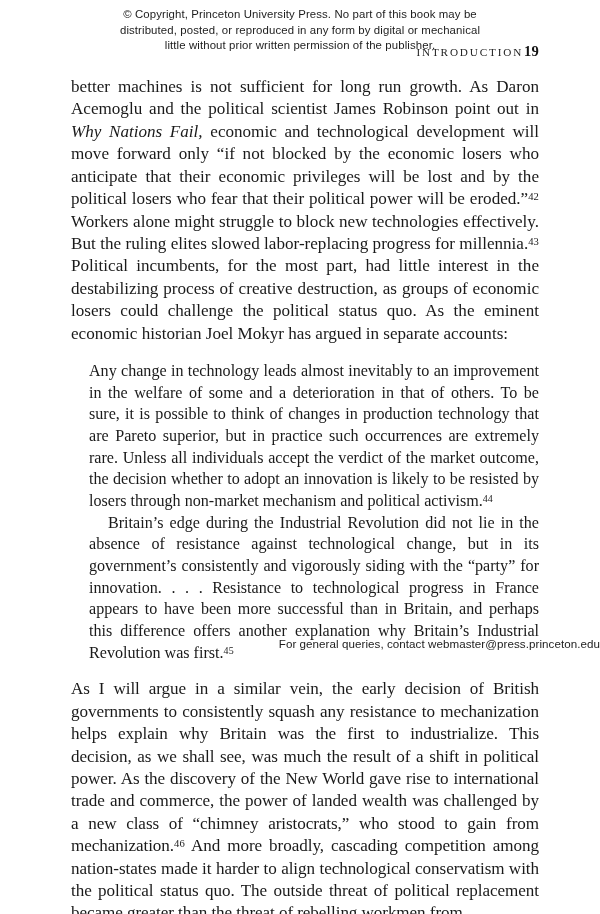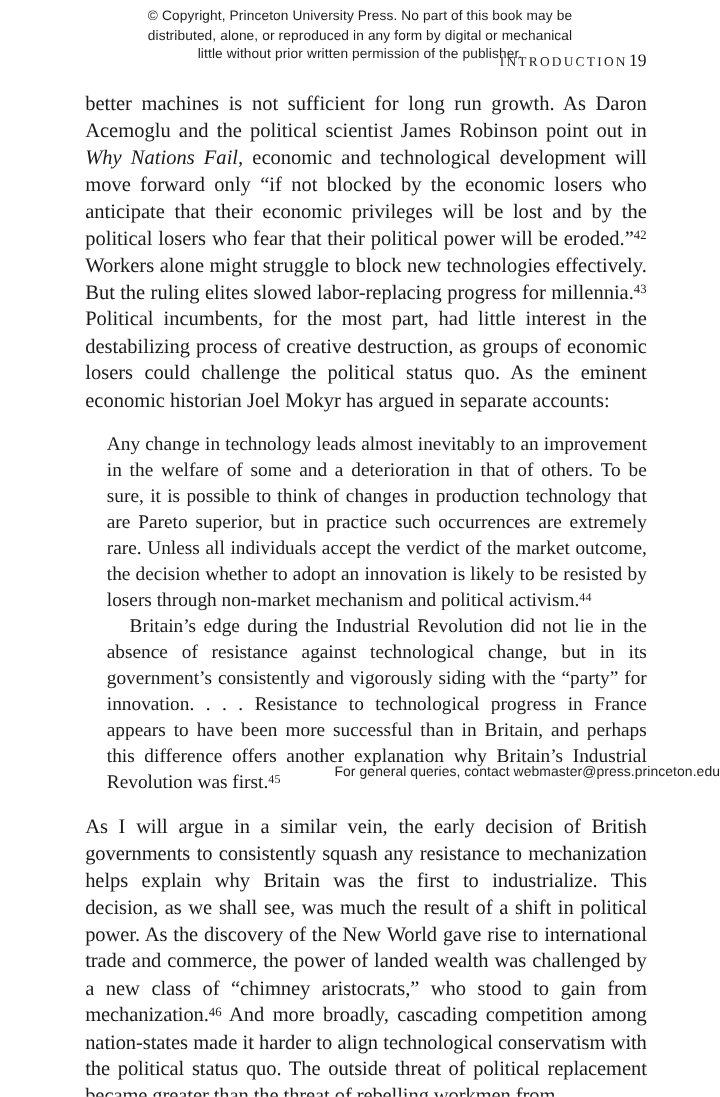--- a/index.html
+++ b/index.html
@@ -57,21 +57,21 @@
     font-family: "Liberation Serif", serif;
     font-size: 11.2px;
     letter-spacing: 0.165em;
     color: #232323;
     font-variant: small-caps;
     text-transform: uppercase;
   }
   .running-head .rh-folio {
     font-family: "Liberation Serif", serif;
     font-size: 14.6px;
-    font-weight: normal;
+    font-weight: bold;
     color: #141414;
     letter-spacing: 0.01em;
   }
 
   
   .text-column {
     position: absolute;
     left: 71px;
     top: 76px;
     width: 468px;
@@ -131,21 +131,21 @@
     letter-spacing: 0.005em;
   }
 </style>
 </head>
 <body>
 
 <div class="page">
 
   <div class="copyright-notice">
     <span class="cl">© Copyright, Princeton University Press. No part of this book may be</span>
-    <span class="cl">distributed, alone, or reproduced in any form by digital or mechanical</span>
+    <span class="cl">distributed, posted, or reproduced in any form by digital or mechanical</span>
     <span class="cl">little without prior written permission of the publisher.</span>
   </div>
 
   <div class="running-head">
     <span class="rh-title">INTRODUCTION</span>
     <span class="rh-folio">19</span>
   </div>
 
   <div class="text-column">
 

